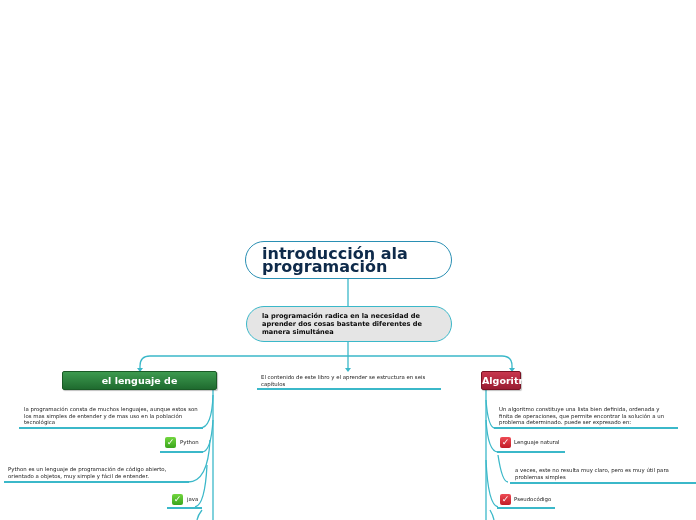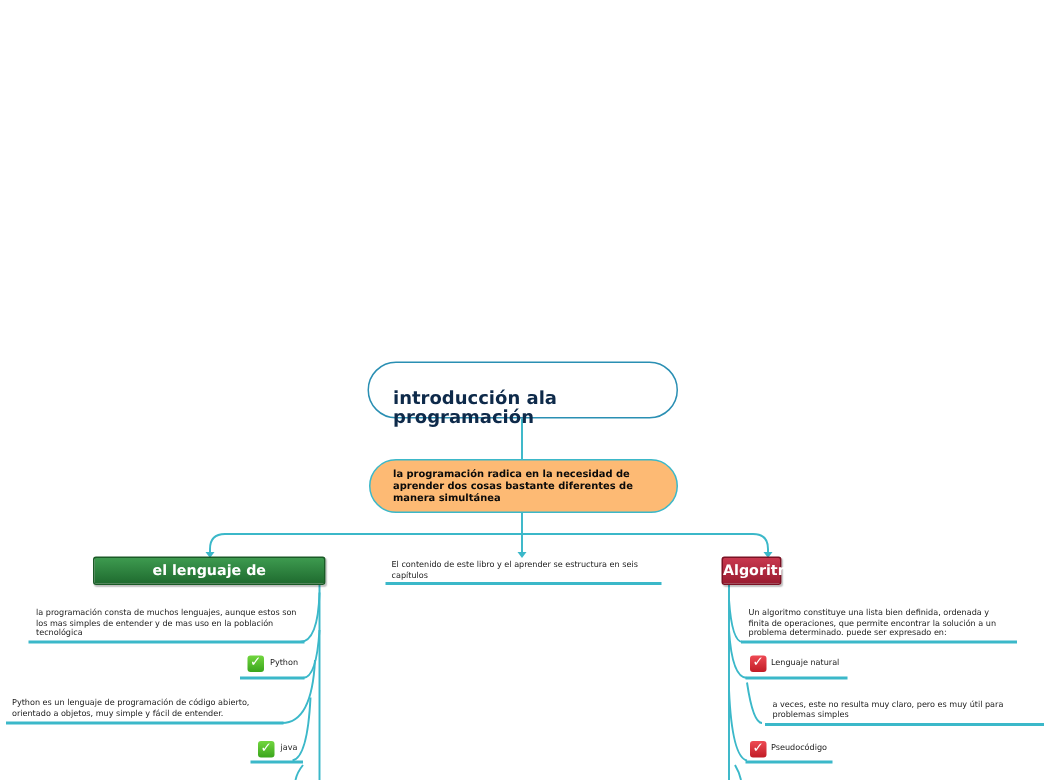--- a/index.html
+++ b/index.html
@@ -1,20 +1,20 @@
 <!DOCTYPE html>
 <html><head>
   <meta charset="utf-8">
   <style>
     html, body { margin:0; padding:0; }
     body { width:696px; height:520px; position:relative; overflow:hidden; background:#ffffff; font-family:"DejaVu Sans", sans-serif; }
     svg.links { position:absolute; left:0; top:0; width:696px; height:520px; }
     .node { position:absolute; box-sizing:border-box; }
-    .root { left:245px; top:241px; width:207px; height:38px; border:1.5px solid #2a8fb3; border-radius:19px; background:#fff; padding:17px 0 0 16px; color:#0e2a4a; font-weight:bold; font-size:12px; line-height:13px; }
-    .sub { left:246px; top:306px; width:206px; height:36px; border:1.5px solid #3bb8c9; border-radius:18px; background:#fdba74; padding:5px 0 0 15px; color:#0a0a0a; font-weight:bold; font-size:6.6px; line-height:8.2px; }
+    .root { left:245px; top:241px; width:207px; height:38px; border:1.5px solid #2a8fb3; border-radius:19px; background:#fff; padding:5px 0 0 16px; color:#0e2a4a; font-weight:bold; font-size:16px; line-height:13px; }
+    .sub { left:246px; top:306px; width:206px; height:36px; border:1.5px solid #3bb8c9; border-radius:18px; background:#e5e5e5; padding:5px 0 0 15px; color:#0a0a0a; font-weight:bold; font-size:6.6px; line-height:8.2px; }
     .green { left:62px; top:371px; width:155px; height:19px; background:linear-gradient(#3d9a4f,#1f6b2f); border:1px solid #1a5a26; border-radius:2px; color:#fff; font-weight:bold; font-size:9.5px; line-height:17px; text-align:center; box-shadow:1px 1px 1px rgba(0,0,0,0.25); }
     .red { left:481px; top:371px; width:40px; height:19px; background:linear-gradient(#c8374e,#9a1c31); border:1px solid #7a1224; border-radius:2px; color:#fff; font-weight:bold; font-size:9.5px; line-height:17px; text-align:center; box-shadow:1px 1px 1px rgba(0,0,0,0.25); }
     .txt { position:absolute; font-size:5.4px; line-height:6.6px; color:#222; }
     .uline { position:absolute; height:1.5px; background:#3bb8c9; }
     .ico { position:absolute; width:11px; height:11px; border-radius:2px; color:#fff; font-size:9px; line-height:11px; text-align:center; font-weight:bold; }
     .ico.g { background:linear-gradient(#72d63f,#3aa51c); }
     .ico.r { background:linear-gradient(#ee4a54,#c11c26); }
     .lbl { position:absolute; font-size:5.4px; line-height:7px; color:#222; }
   </style>
 </head>

